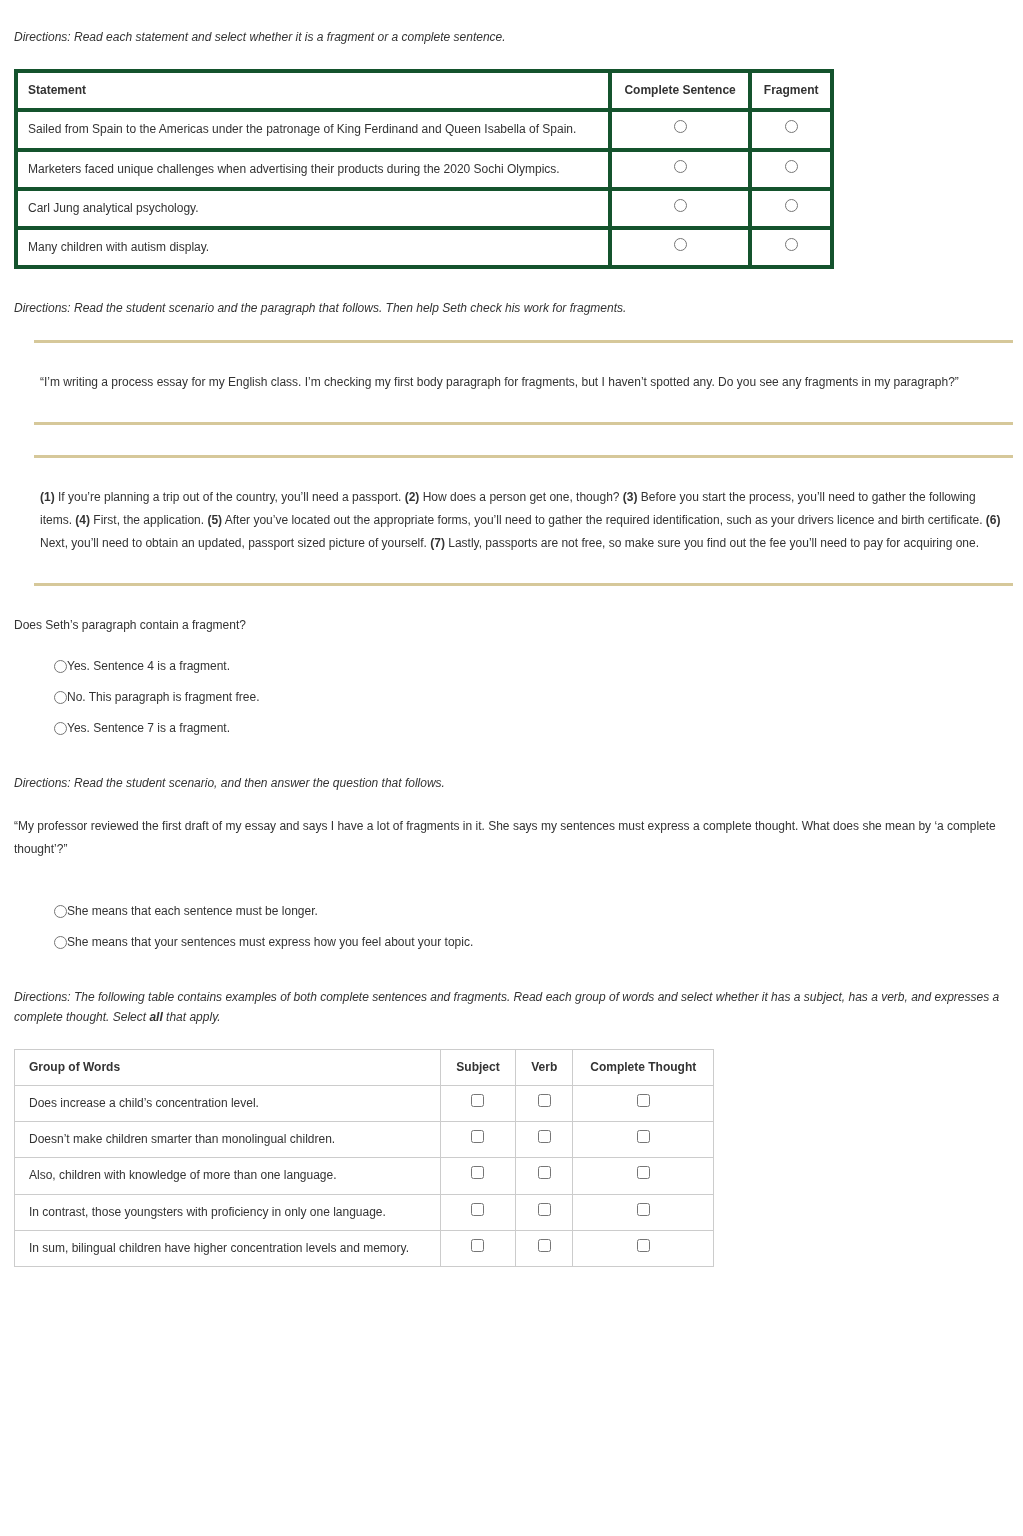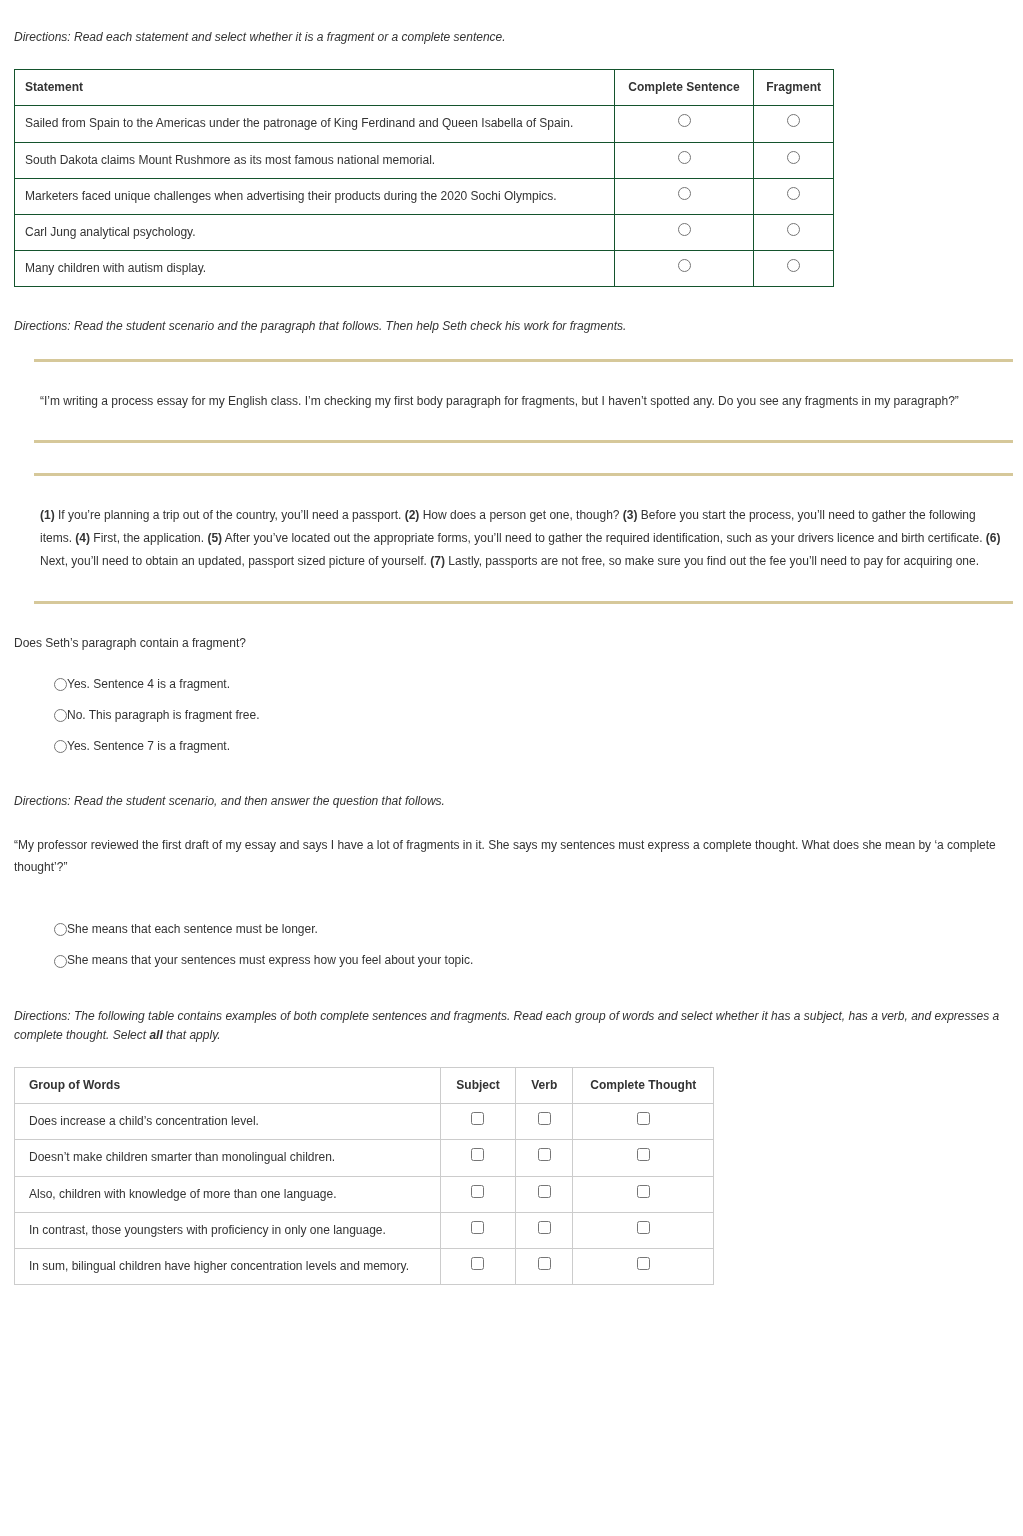--- a/index.html
+++ b/index.html
@@ -17,21 +17,21 @@
     margin-bottom: 22px;
   }
   .directions .bold { font-weight: bold; font-style: italic; }
   table.grid {
     width: 100%;
     max-width: 820px;
     border-collapse: collapse;
     margin-bottom: 30px;
   }
   table.grid th, table.grid td {
-    border: 1px solid #14532d;
+    border: 4px solid #14532d;
     padding: 8px 10px;
     text-align: left;
     vertical-align: middle;
   }
   table.grid th {
     font-weight: bold;
     background: #fff;
   }
   table.grid th.center, table.grid td.center { text-align: center; }
   input[type="radio"], input[type="checkbox"] {
@@ -92,25 +92,20 @@
       <th>Statement</th>
       <th class="center">Complete Sentence</th>
       <th class="center">Fragment</th>
     </tr>
   </thead>
   <tbody id="tbody1">
       <tr>
         <td>Sailed from Spain to the Americas under the patronage of King Ferdinand and Queen Isabella of Spain.</td>
         <td class="center"><input type="radio" name="s1r0" style=""></td>
         <td class="center"><input type="radio" name="s1r0" style=""></td>
-      </tr>
-      <tr>
-        <td>South Dakota claims Mount Rushmore as its most famous national memorial.</td>
-        <td class="center"><input type="radio" name="s1r1" style=""></td>
-        <td class="center"><input type="radio" name="s1r1" style=""></td>
       </tr>
       <tr>
         <td>Marketers faced unique challenges when advertising their products during the 2020 Sochi Olympics.</td>
         <td class="center"><input type="radio" name="s1r2" style=""></td>
         <td class="center"><input type="radio" name="s1r2" style=""></td>
       </tr>
       <tr>
         <td>Carl Jung analytical psychology.</td>
         <td class="center"><input type="radio" name="s1r3" style=""></td>
         <td class="center"><input type="radio" name="s1r3" style=""></td>

